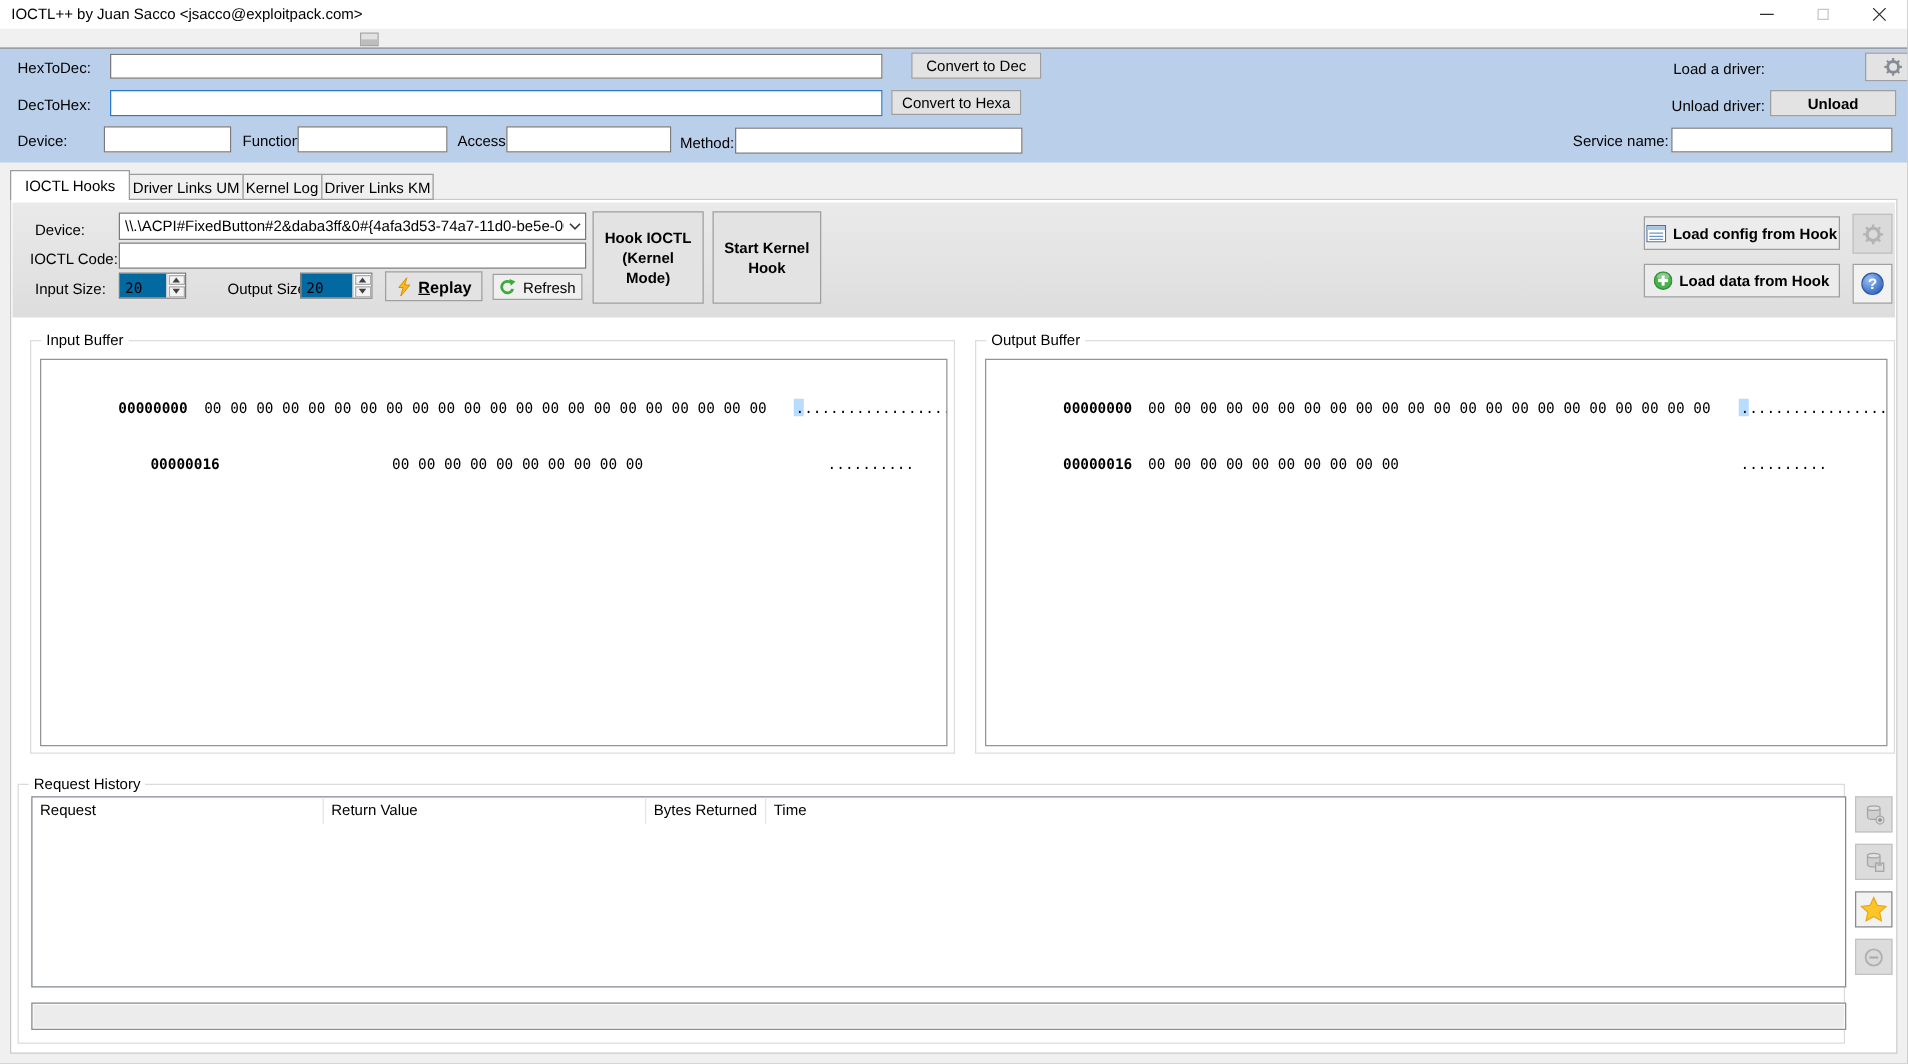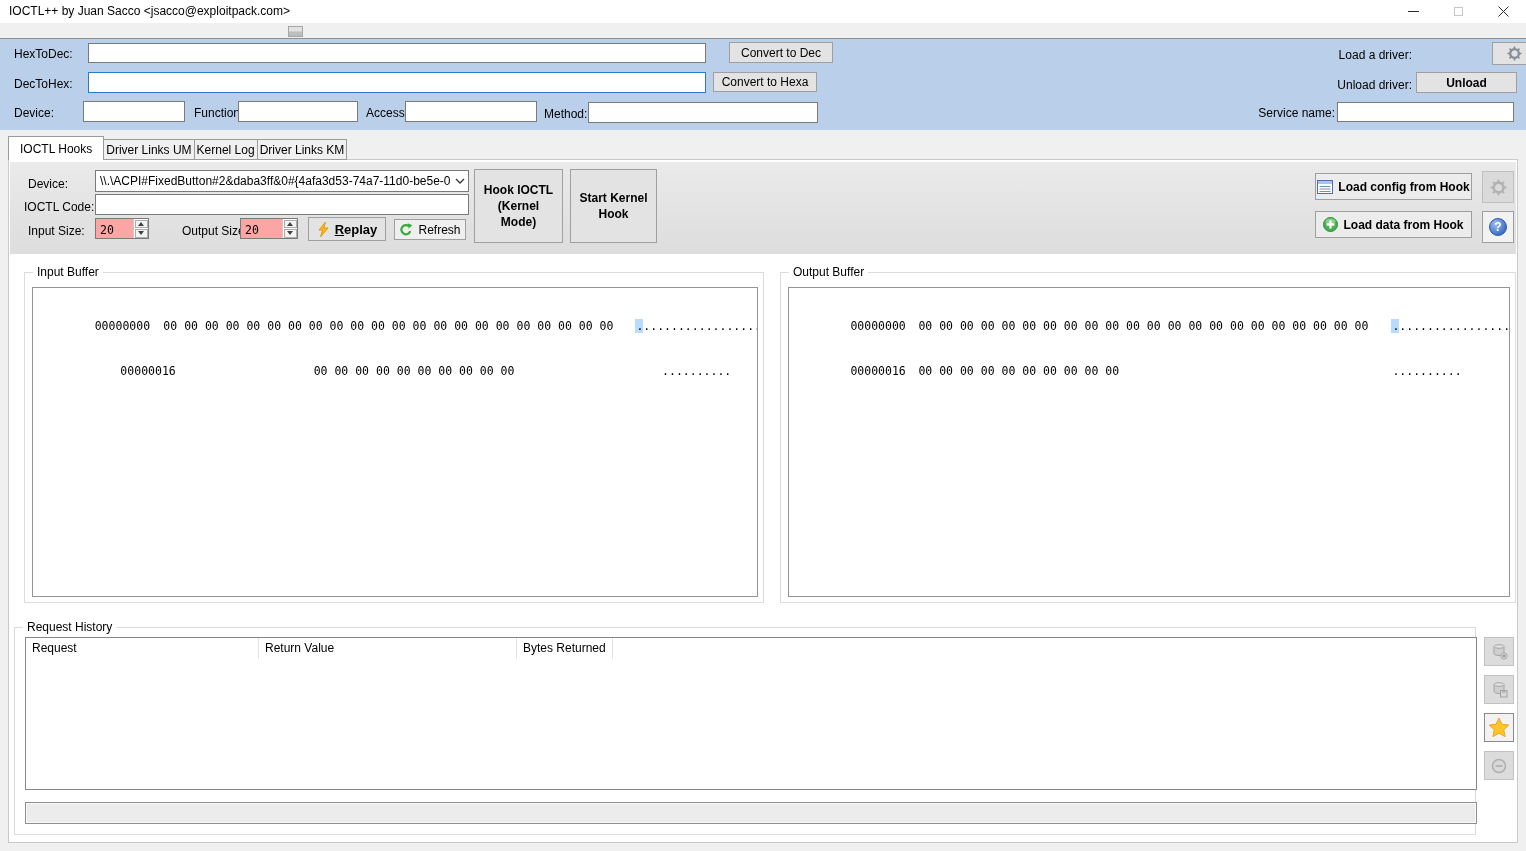--- a/index.html
+++ b/index.html
@@ -50,21 +50,21 @@
                background:linear-gradient(#eaeaea,#dddddd); z-index:1; }
 
   
   .combo { position:absolute; left:95px; top:170px; width:374px; height:22px; background:#fff;
            border:1px solid #7a7a7a; display:flex; align-items:center; z-index:2; }
   .combo-text { flex:1; padding-left:4px; white-space:nowrap; overflow:hidden; }
   .combo-arrow { width:17px; display:flex; align-items:center; justify-content:center; }
 
   
   .spin { position:absolute; height:21px; background:#fff; border:1px solid #7a7a7a; display:flex; z-index:2; }
-  .spin-val { flex:1; border:none; padding:2px 0 0 4px; font:11.5px "DejaVu Sans Mono",monospace; width:30px; background:#fca5a5; }
+  .spin-val { flex:1; border:none; padding:2px 0 0 4px; font:11.5px "DejaVu Sans Mono",monospace; width:30px; background:#0369a1; }
   .spin-btns { width:15px; display:flex; flex-direction:column; border-left:1px solid #c9c9c9; }
   .spin-b { flex:1; background:#f3f3f3; border:1px solid #ababab; margin:0.5px; display:flex; align-items:center; justify-content:center; }
   .tri-up { width:0; height:0; border-left:3px solid transparent; border-right:3px solid transparent; border-bottom:4px solid #404040; }
   .tri-dn { width:0; height:0; border-left:3px solid transparent; border-right:3px solid transparent; border-top:4px solid #404040; }
 
   .z2 { z-index:2; }
   .btn-big { flex-direction:column; text-align:center; font-weight:bold; line-height:16px; padding:2px; }
   .btn-dis { background:#dadada; border-color:#c0c0c0; }
   .u-first { display:inline-block; }
   .u-first::first-letter { text-decoration: underline; }
@@ -75,21 +75,21 @@
       border:1px solid #2d57a0; color:#fff; font-weight:bold; font-size:12px;
       display:flex; align-items:center; justify-content:center; }
 
   
   .gb { position:absolute; border:1px solid #dcdcdc; background:transparent; }
   .gb-label { position:absolute; top:-8px; left:8px; background:#fff; padding:0 4px; white-space:nowrap; }
 
   .hexbox { position:absolute; left:7px; top:14px; background:#fff; border:1px solid #949494;
             padding:16px 0 0 6px; font:11.5px/15px "DejaVu Sans Mono", monospace; overflow:hidden; }
   .hexline { white-space:pre; }
-  .off { display:inline-block; width:56px; }
+  .off { display:inline-block; width:56px;font-weight:bold; }
   .bytes { display:inline-block; width:452px; margin-left:12px; }
   .ascii { position:relative; z-index:0; display:inline-block; margin-left:22px; }
   .ascii.sel::before { content:""; position:absolute; left:-1px; top:0px; width:8px; height:14px;
                        background:#b8dcff; z-index:-1; }
 
   
   .listview { position:absolute; left:10px; top:9px; width:1452px; height:153px; background:#fff; border:1px solid #828790; }
   .lv-header { display:flex; height:21px; }
   .lv-col { border-right:1px solid #e4e4e4; padding:3px 4px 0 6px; white-space:nowrap; overflow:hidden; }
   .progress { position:absolute; left:10px; top:174px; width:1452px; height:22px;
@@ -312,20 +312,21 @@
     </div>
   </div>
 
   <div class="gb" style="left:14px; top:627px; width:1462px; height:208px;">
     <span class="gb-label">Request History</span>
     <div class="listview">
       <div class="lv-header">
         <div class="lv-col" style="width:233px;">Request</div>
         <div class="lv-col" style="width:258px;">Return Value</div>
         <div class="lv-col" style="width:96px;">Bytes Returned</div>
+        <div class="lv-col" style="flex:1; border-right:none;">Time</div>
       </div>
     </div>
     <div class="progress"></div>
   </div>
 
   <div class="sidebtn" style="top:637px;">
     <svg width="17" height="17" viewBox="0 0 17 17">
       <path d="M3 3.5 v7 c0 1.1 2.2 2 5 2 s5 -0.9 5 -2 v-7" fill="#cfcfcf" stroke="#a5a5a5"></path>
       <ellipse cx="8" cy="3.5" rx="5" ry="1.8" fill="#e2e2e2" stroke="#a5a5a5"></ellipse>
       <circle cx="13" cy="13" r="3.2" fill="#d6d6d6" stroke="#a9a9a9"></circle>

